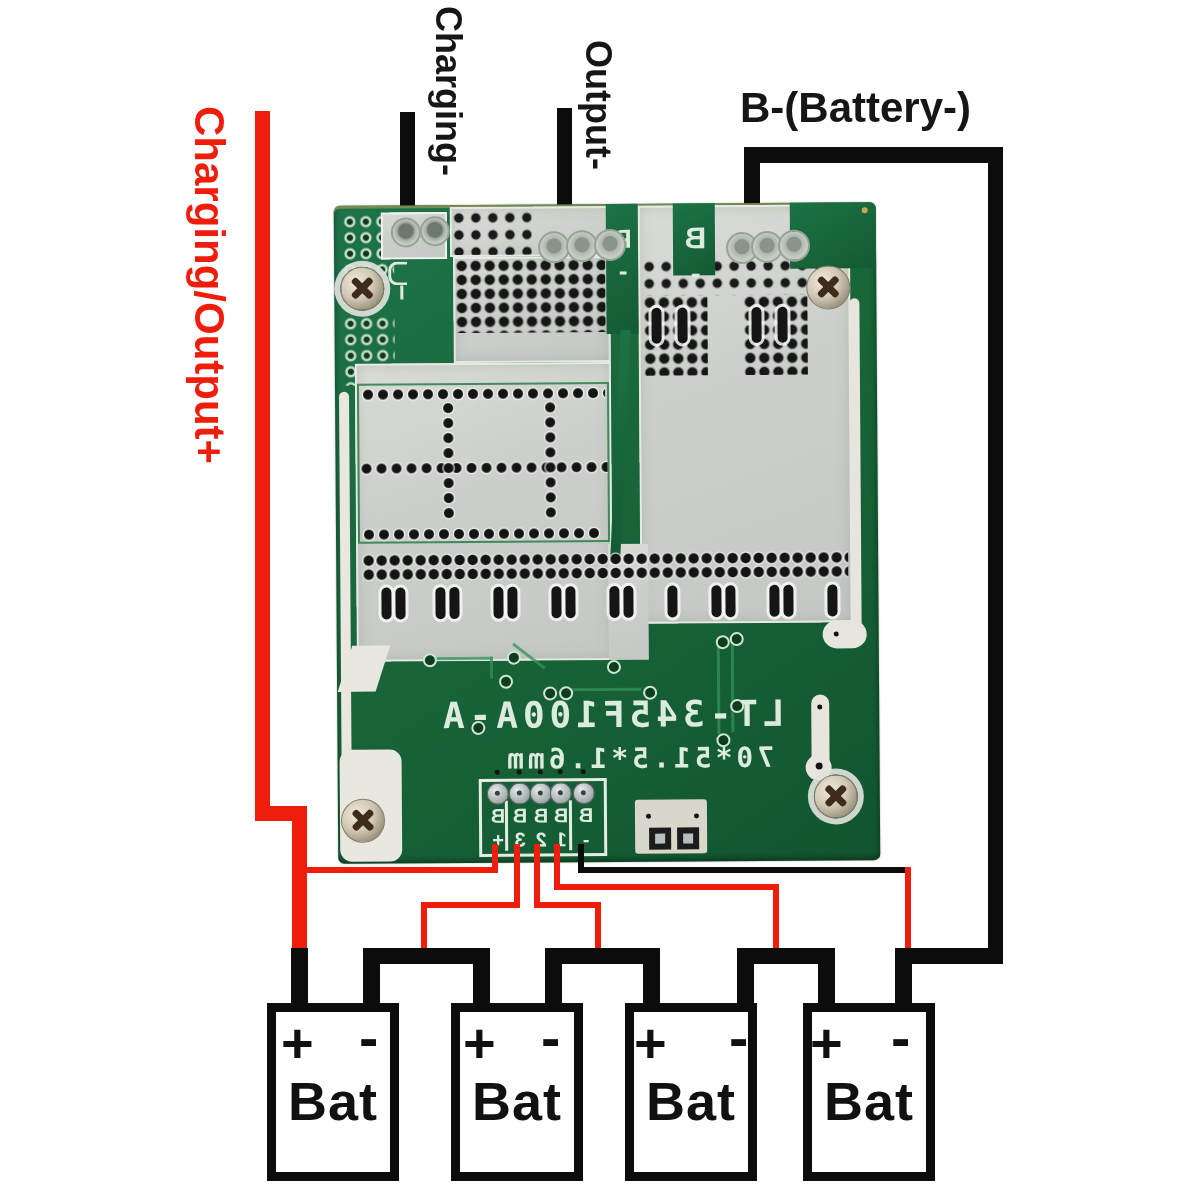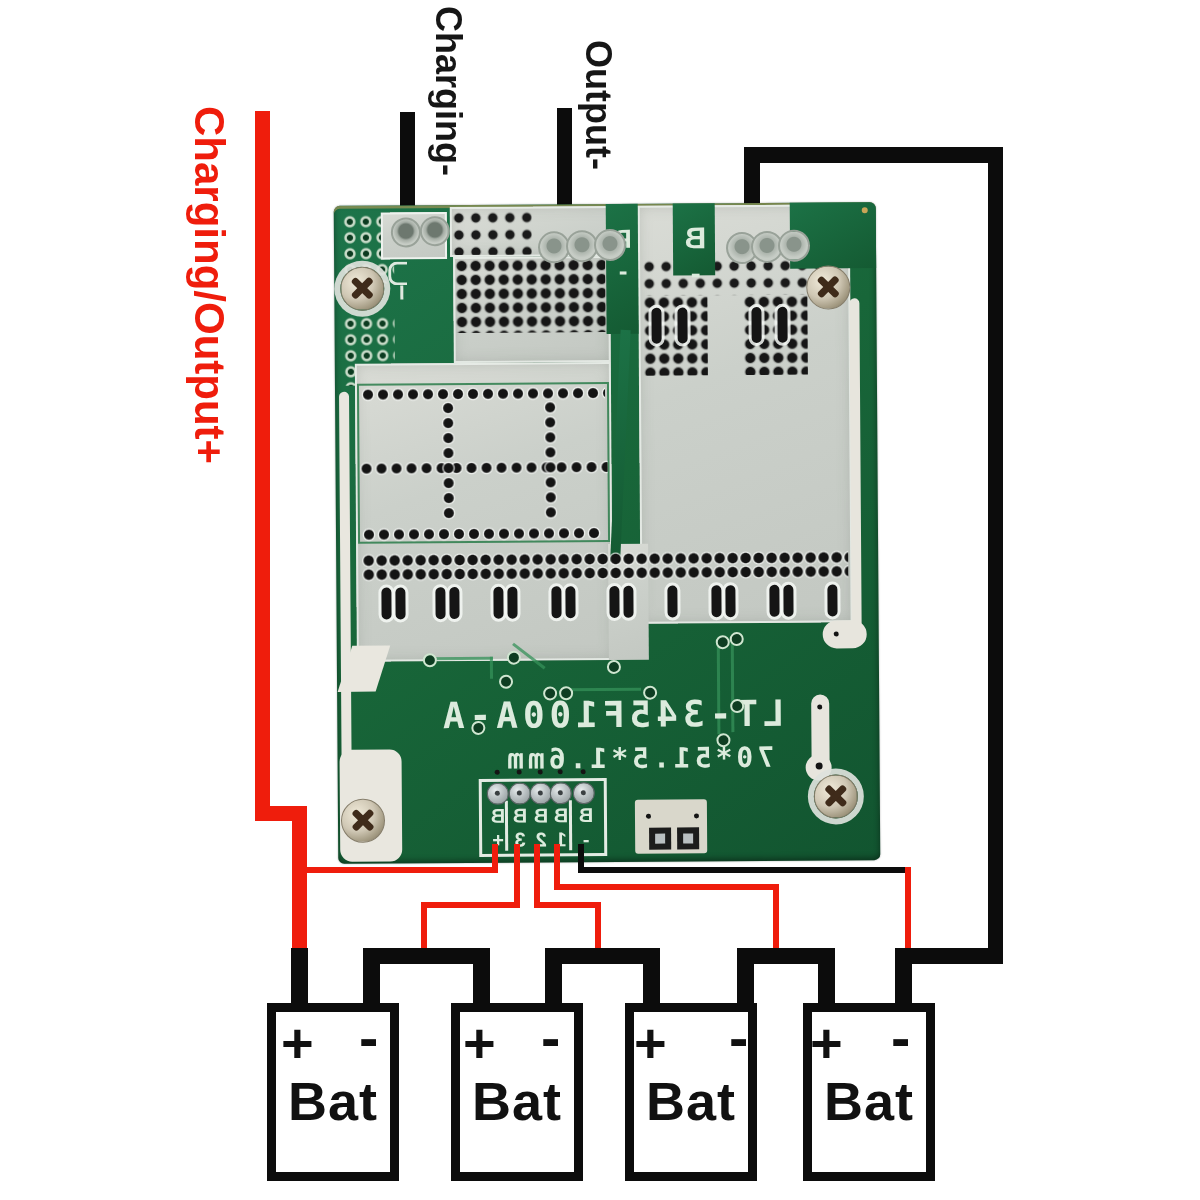--- a/index.html
+++ b/index.html
@@ -258,14 +258,15 @@
     <div class="bname">Bat</div>
   </div>
   <div class="bat" style="left:803px;">
     <span class="plus" style="left:-2px;">+</span>
     <span class="minus" style="left:79px;">-</span>
     <div class="bname">Bat</div>
   </div>
 
   <div class="vlabel" style="left:430px;top:6px;font-size:36px;">Charging-</div>
   <div class="vlabel" style="left:580px;top:40px;font-size:36px;">Output-</div>
+  <div class="toplabel" style="left:740px;top:84px;font-size:42px;">B-(Battery-)</div>
   <div class="vlabel" style="left:188px;top:106px;font-size:42px;color:var(--wr,#ef1d0c);">Charging/Output+</div>
 </div>
 
 </body></html>

